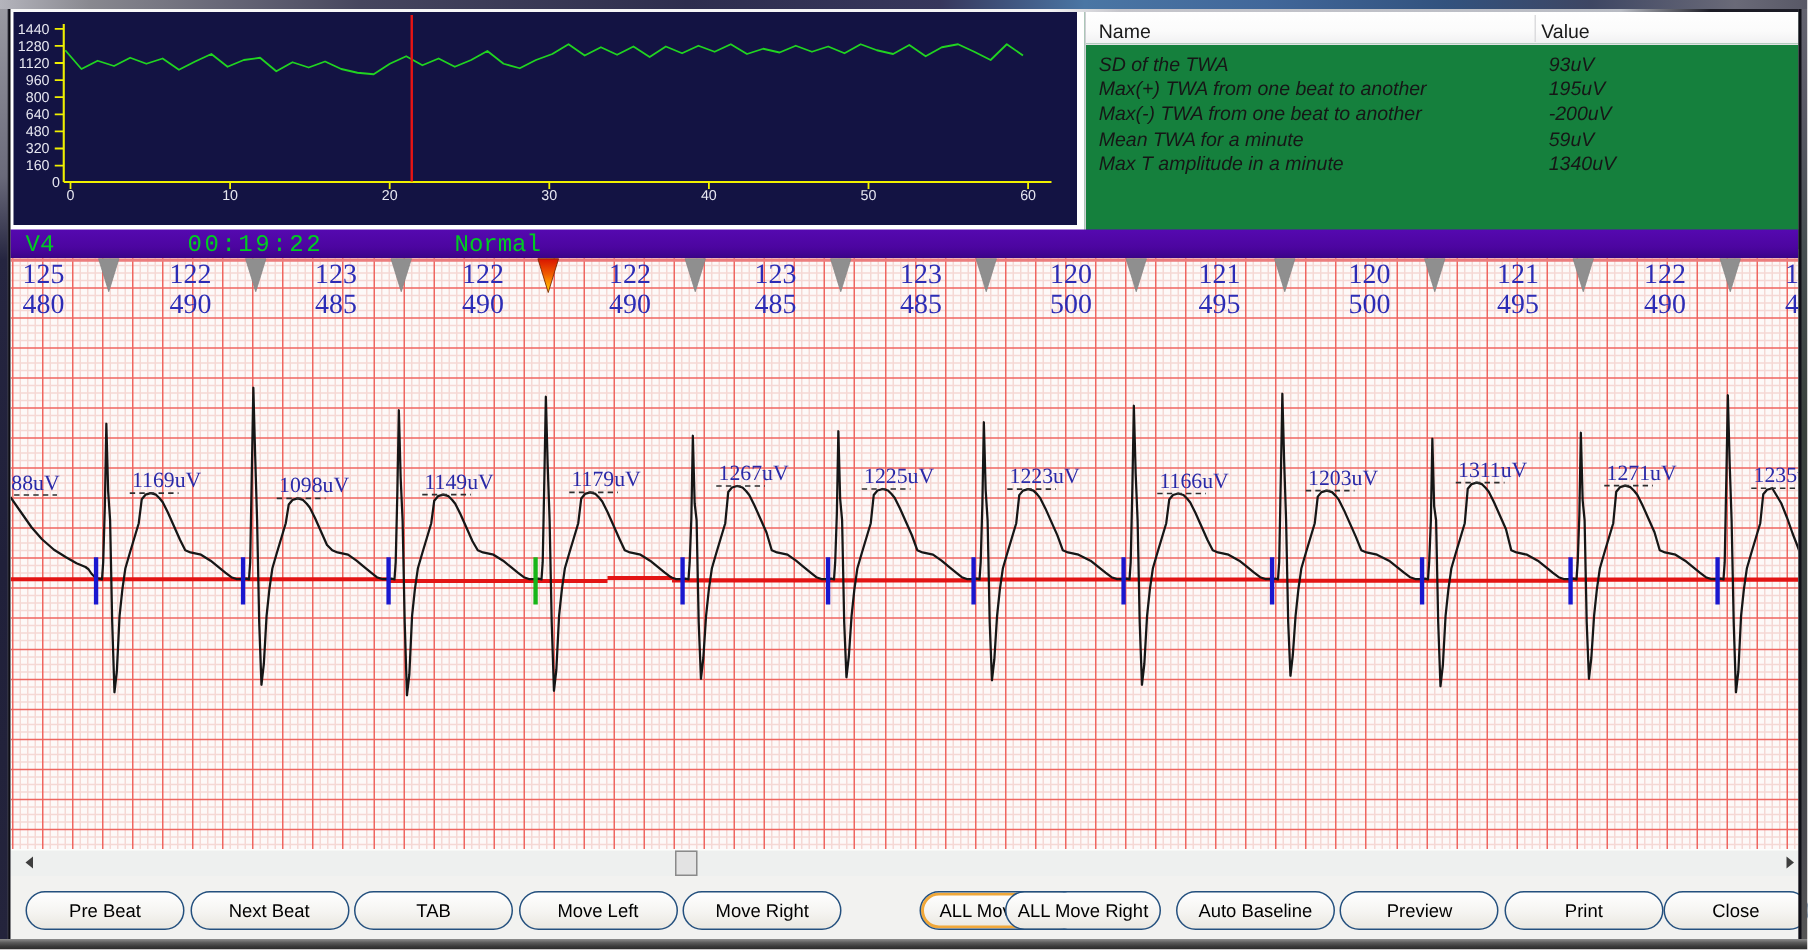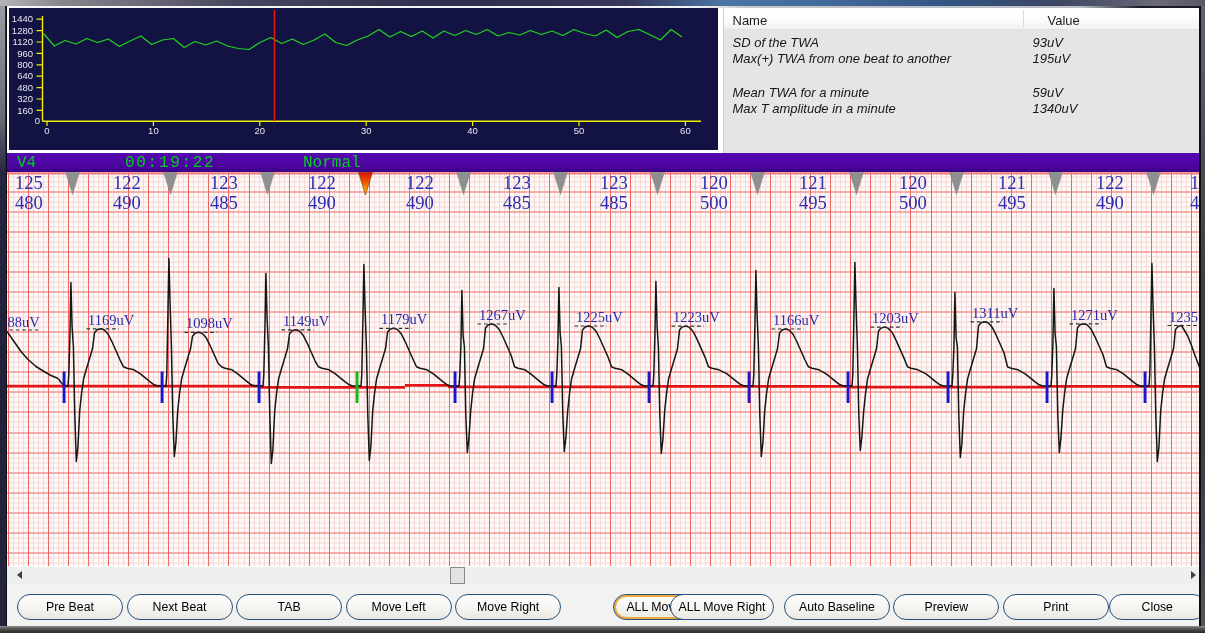--- a/index.html
+++ b/index.html
@@ -17,27 +17,27 @@
   background:linear-gradient(#9a9aa2 0,#6a6a7a 18%,#252540 27%,#20203a 60%,#24243c 100%); }
 #rightframe { left:1199px; top:6px; width:6px; height:620px;
   background:linear-gradient(#63636f 0,#5a5a66 10%,#474f52 25%,#39413c 45%,#3a3f41 70%,#4a4a50 90%,#565656 100%); }
 #rightframe:before { content:''; position:absolute; left:0; top:0; width:1.5px; height:620px; background:#0e0e16; }
 #bottomframe { left:0; top:626px; width:1205px; height:7px;
   background:linear-gradient(#8e8e8e 0,#5a5a5a 35%,#3a3a3a 70%,#2a2a2a 100%); }
 
 
 #topbg { left:7px; top:8px; width:1192px; height:145px; background:#fff; }
 #chart { left:9px; top:8px; width:709px; height:142px; background:#131343; }
-#tablewrap { left:722.5px; top:8px; width:476.5px; height:158px; background:#e5e5e5;
+#tablewrap { left:722.5px; top:8px; width:476.5px; height:158px; background:#15803d;
   border-left:1px solid #cfcfd4; border-bottom:1.6px solid #9a9aa0; }
 #thead { position:absolute; left:0; top:0; width:100%; height:21.5px;
   background:linear-gradient(#ffffff,#fbfbfb 60%,#f1f1f2); border-bottom:1px solid #e2e2e4;
   font-size:13px; color:#1a1a1a; }
 #thead .tn { position:absolute; left:9px; top:4.5px; }
-#thead .tv { position:absolute; left:324px; top:4.5px; }
+#thead .tv { position:absolute; left:304px; top:4.5px; }
 #thead .sep { position:absolute; left:299px; top:2px; width:1px; height:18px; background:#dcdcde; }
 .trow { position:absolute; left:0; width:100%; height:17px; font-size:13px; color:#161616;font-style:italic; }
 .trow .tn { position:absolute; left:9px; }
 .trow .tv { position:absolute; left:309px; }
 
 
 #pbar { left:7px; top:153px; width:1192px; height:18.8px;
   background:linear-gradient(#5509b0,#4c05a0 62%,#440495 82%,#3a0486 100%);
   font-family:Liberation Mono, monospace; font-size:16px; color:#00cc22; }
 #pbar span { position:absolute; top:1.2px; }
@@ -100,20 +100,24 @@
       <span class="tv">Value</span>
       <span class="sep"></span>
     </div>
   <div class="trow" style="top:26.6px">
       <span class="tn">SD of the TWA</span>
       <span class="tv">93uV</span>
     </div>
     <div class="trow" style="top:43.3px">
       <span class="tn">Max(+) TWA from one beat to another</span>
       <span class="tv">195uV</span>
+    </div>
+    <div class="trow" style="top:60.0px">
+      <span class="tn">Max(-) TWA from one beat to another</span>
+      <span class="tv">-200uV</span>
     </div>
     <div class="trow" style="top:76.7px">
       <span class="tn">Mean TWA for a minute</span>
       <span class="tv">59uV</span>
     </div>
     <div class="trow" style="top:93.4px">
       <span class="tn">Max T amplitude in a minute</span>
       <span class="tv">1340uV</span>
     </div>
 </div>

